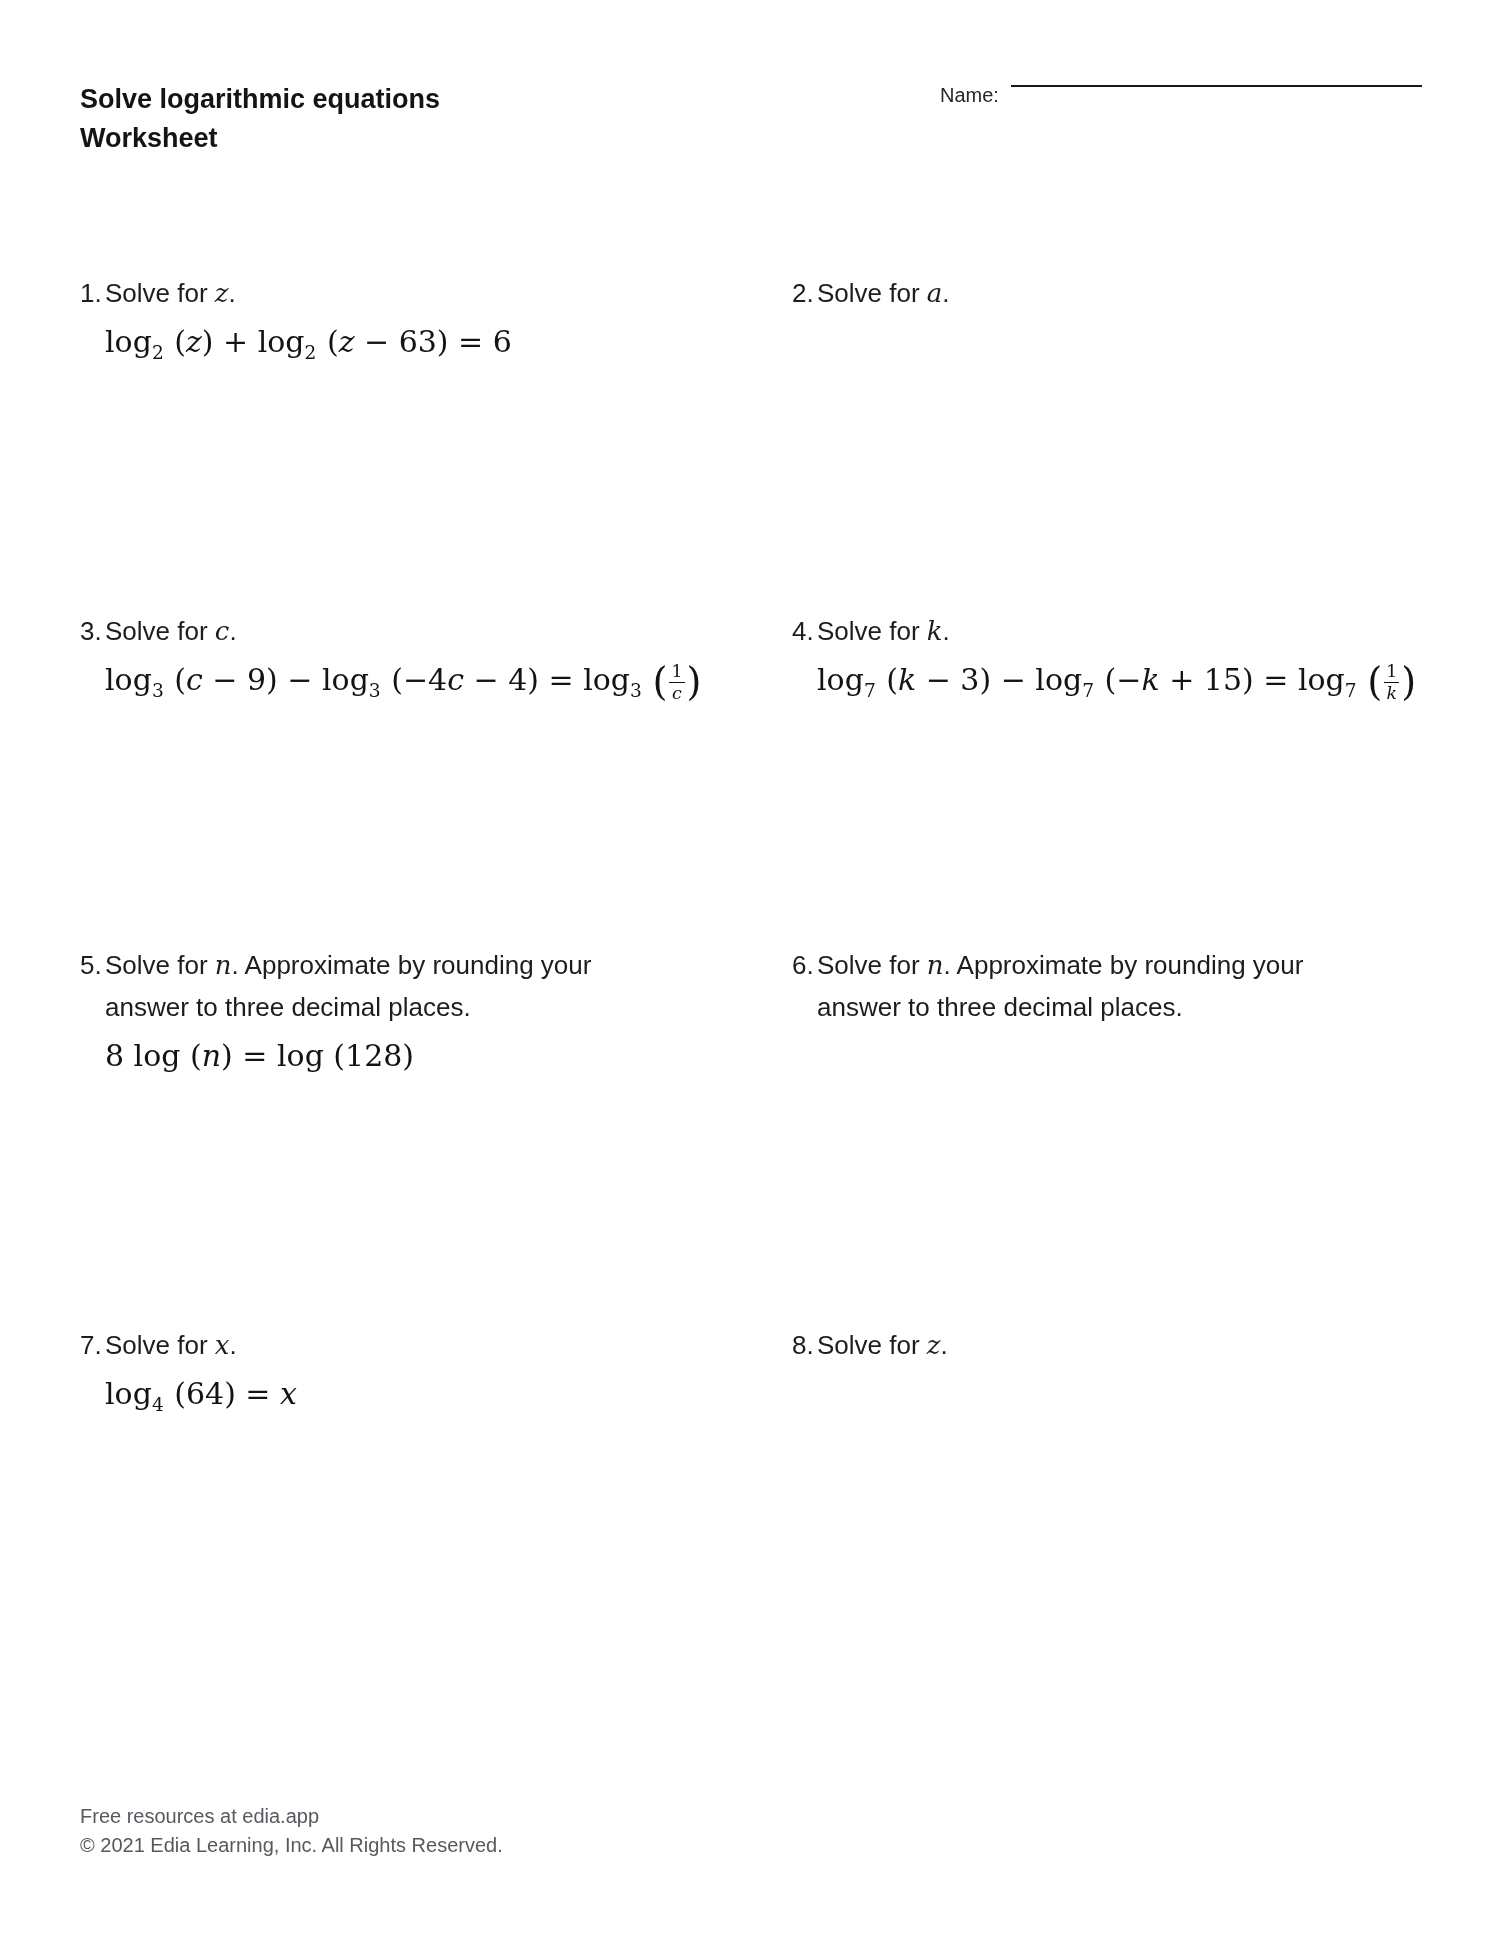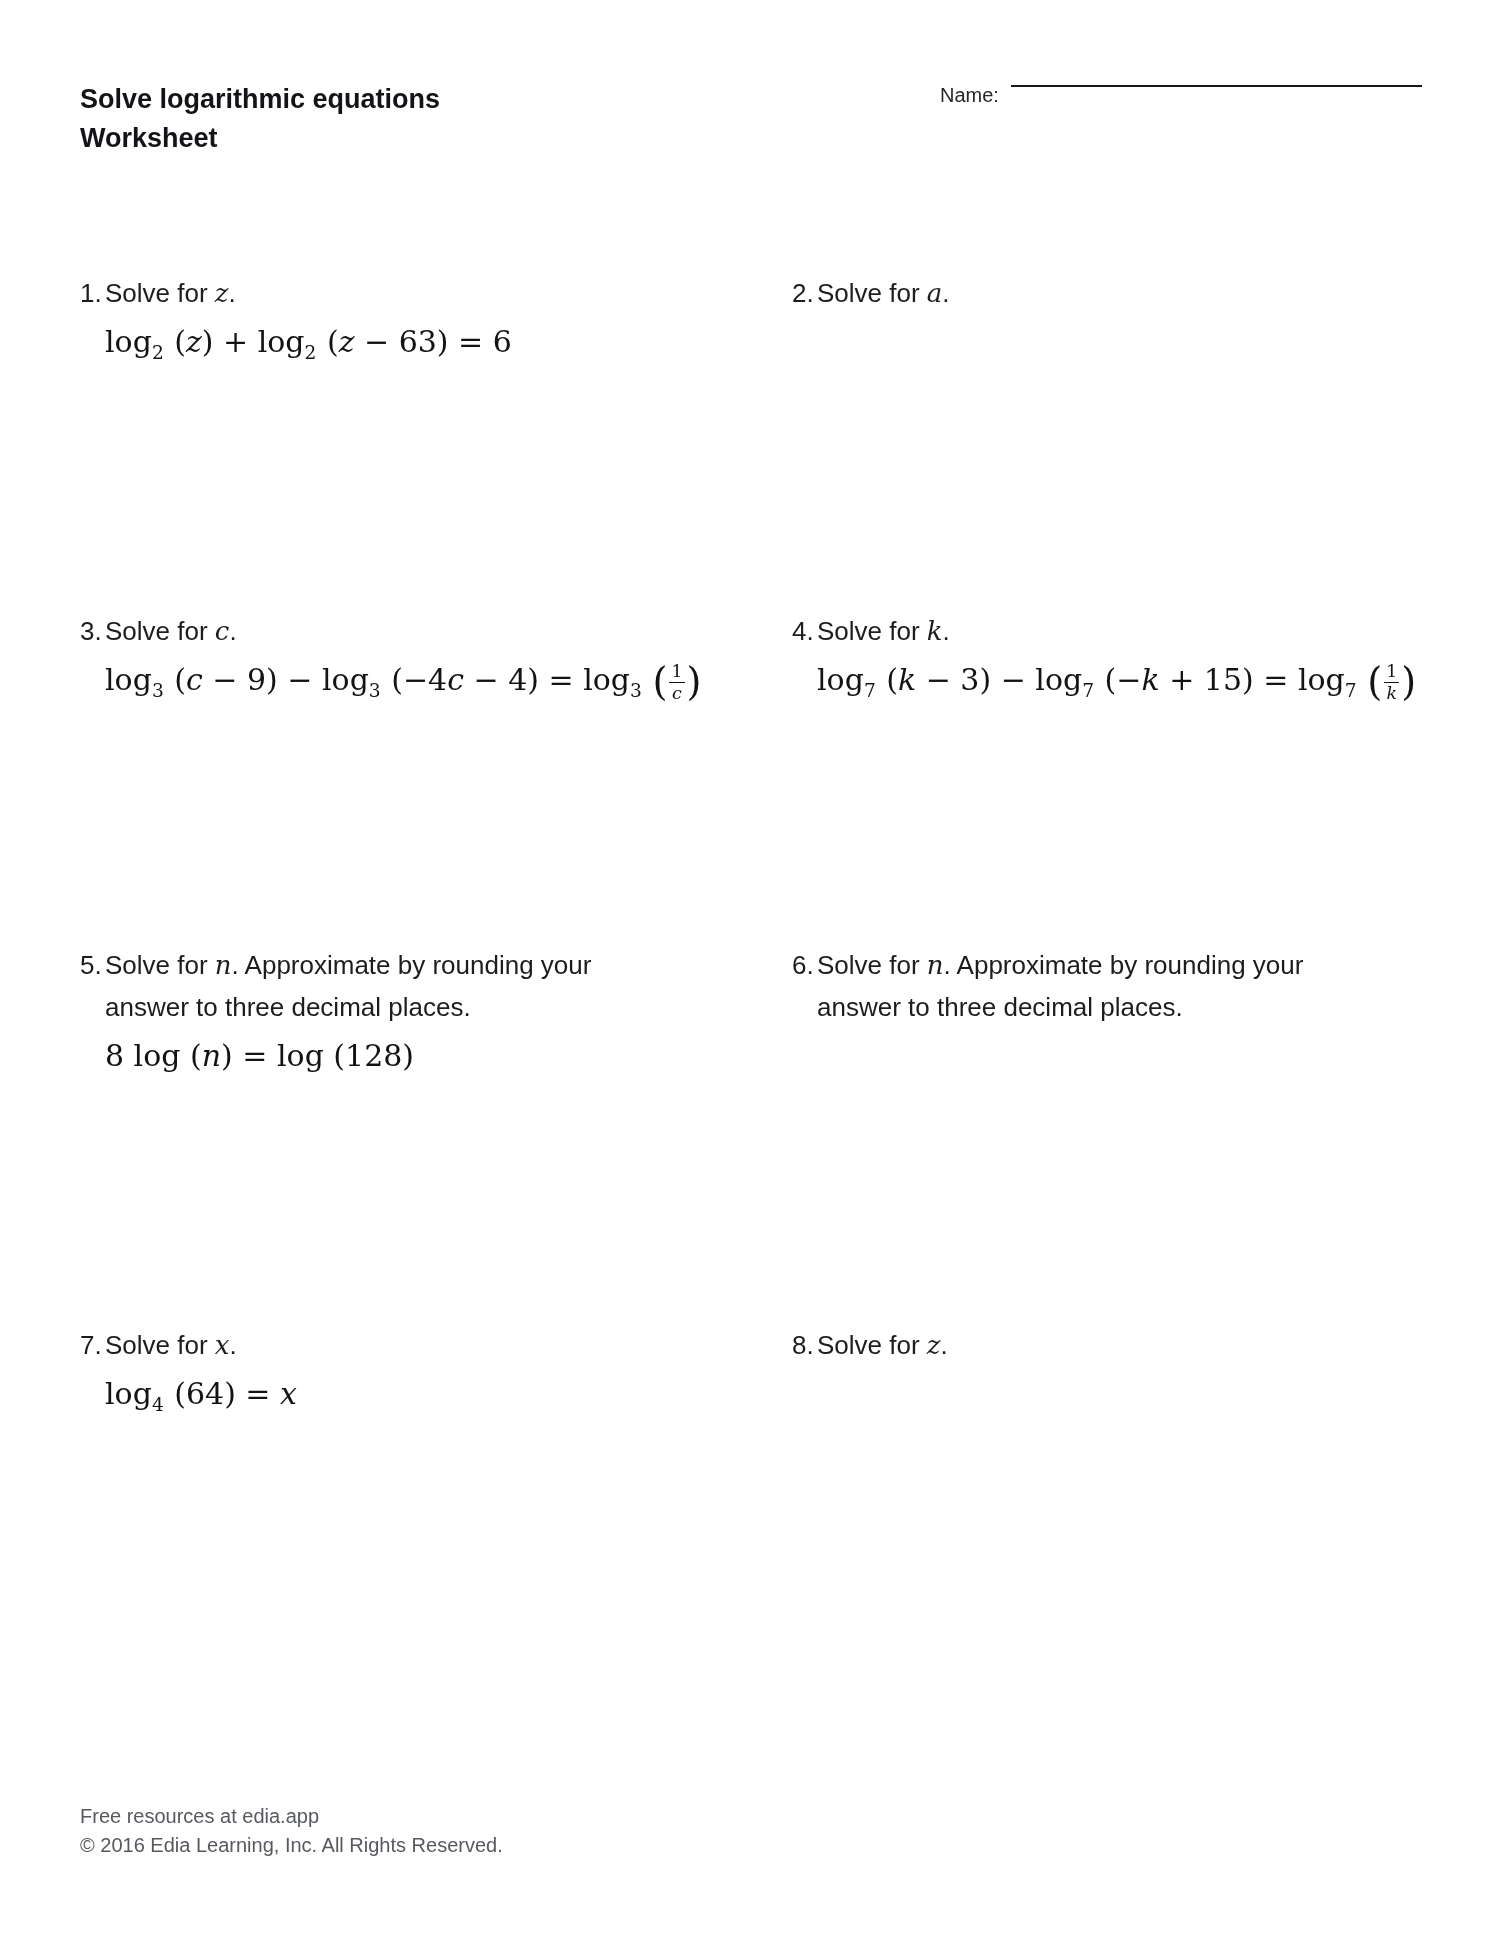--- a/index.html
+++ b/index.html
@@ -123,16 +123,16 @@
 
   <div class="problem col-right row-4">
     <div class="plabel">
       <span class="pnum">8.</span>
       <span class="ptext"><span class="seg-r">Solve for </span><span class="seg-i">z</span><span class="seg-r">.</span></span>
     </div>
   </div>
 
   <div class="footer">
     <div>Free resources at edia.app</div>
-    <div>© 2016 Edia Learning, Inc. All Rights Reserved.</div>
+    <div>© 2021 Edia Learning, Inc. All Rights Reserved.</div>
   </div>
 
 </div>
 
 </body></html>

